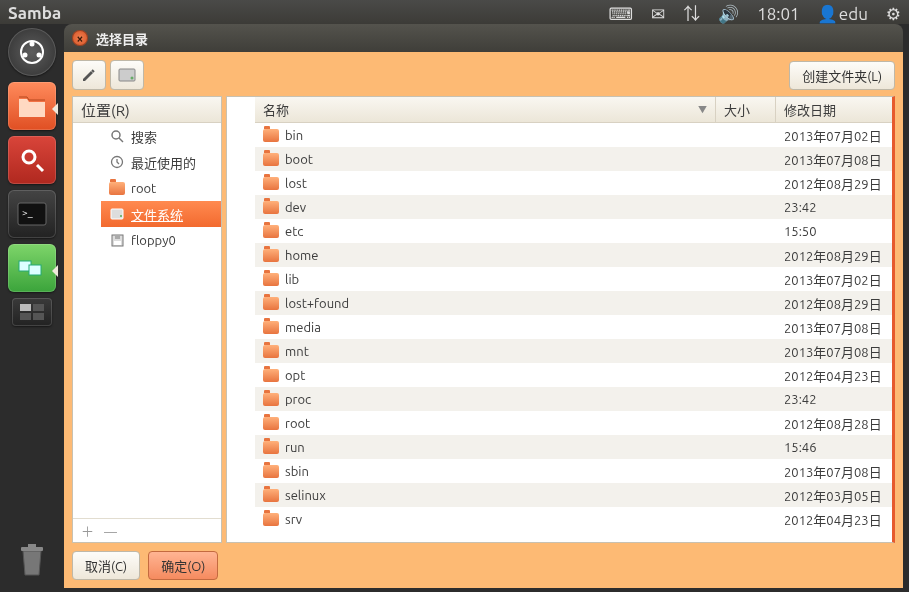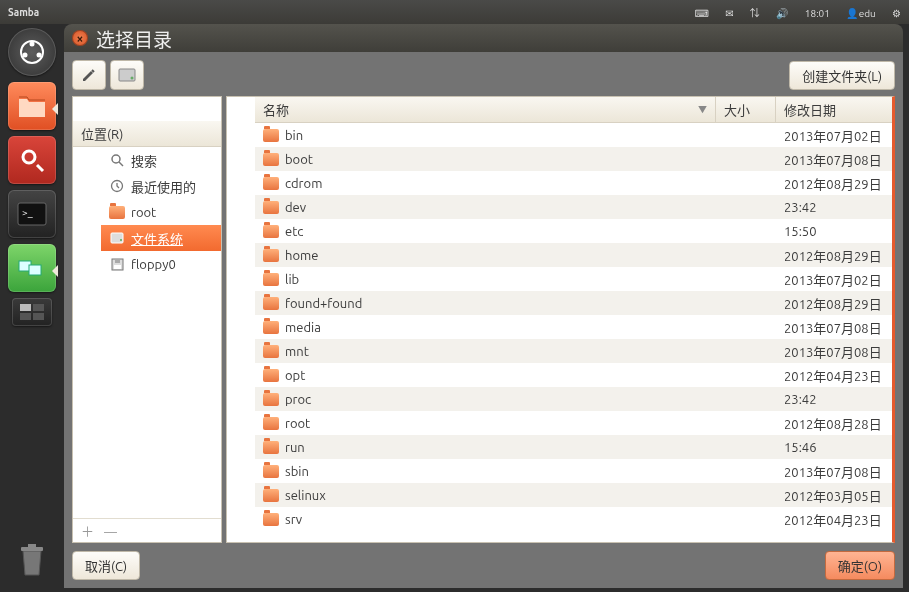--- a/index.html
+++ b/index.html
@@ -1,19 +1,19 @@
 <!DOCTYPE html>
 <html><head>
 <meta charset="utf-8">
 <style>
 * { margin:0; padding:0; box-sizing:border-box; font-family:"Ubuntu","Noto Sans CJK SC",sans-serif; }
 body { background:#2c2c2c; width:909px; height:592px; overflow:hidden; font-size:13px; color:#3c3c3c; }
 
 
-.topbar { height:24px; background:linear-gradient(#4a4a48,#3c3b37); display:flex; align-items:center; color:#ddd; padding:0 8px; font-size:10px; }
+.topbar { height:24px; background:linear-gradient(#4a4a48,#3c3b37); display:flex; align-items:center; color:#ddd; padding:0 8px; font-size:17px; }
 .topbar .app-label { font-weight:600; }
 .topbar .spacer { flex:1; }
 .topbar .tray > * { margin-left:14px; display:inline-flex; align-items:center; }
 
 
 .launcher { position:absolute; top:24px; left:0; width:64px; bottom:0; background:transparent; display:flex; flex-direction:column; align-items:center; padding-top:4px; gap:6px; }
 .launcher .tile { width:48px; height:48px; border-radius:6px; display:flex; align-items:center; justify-content:center; box-shadow:inset 0 0 0 1px rgba(255,255,255,.15), 0 1px 2px rgba(0,0,0,.5); color:#fff; font-size:22px; }
 .launcher .arrow { position:absolute; right:-2px; width:0; height:0; border-top:6px solid transparent; border-bottom:6px solid transparent; border-right:6px solid #f0e9dc; }
 .tile.round { border-radius:50%; background:radial-gradient(#5d5d5d,#2f2f2f); }
 .tile.orange { background:linear-gradient(#ff8b5c,#e04f23); }
@@ -21,33 +21,33 @@
 .tile.term { background:linear-gradient(#444,#222); }
 .tile.green { background:linear-gradient(#7ed56a,#3ba43b); }
 .tile.panel { background:linear-gradient(#3a3a3a,#222); width:40px; height:28px; border-radius:4px; }
 .trash { margin-top:auto; margin-bottom:10px; width:44px; height:44px; display:flex; align-items:center; justify-content:center; color:#888; }
 
 
 .window { position:absolute; top:24px; left:64px; right:6px; bottom:4px; display:flex; flex-direction:column; }
 .titlebar { height:28px; background:linear-gradient(#54534d,#3f3e39); display:flex; align-items:center; color:#eee; padding:0 8px; border-top-left-radius:8px; border-top-right-radius:8px; gap:8px; }
 .titlebar .close { width:16px; height:16px; border-radius:50%; background:radial-gradient(#f08050,#d24d20); box-shadow:inset 0 0 0 1px rgba(0,0,0,.3); position:relative; }
 .titlebar .close::before { content:"×"; position:absolute; inset:0; display:flex; align-items:center; justify-content:center; color:#3a1a0a; font-size:12px; font-weight:bold; }
-.titlebar .title { font-weight:400; font-size:19px; }
-
-.chrome { flex:1; background:#737373; display:flex; flex-direction:column; padding:8px; gap:6px; }
+.titlebar .title { font-weight:700; font-size:13px; }
+
+.chrome { flex:1; background:#fdba74; display:flex; flex-direction:column; padding:8px; gap:6px; }
 .toolbar { display:flex; align-items:center; }
 .tbtn { width:34px; height:30px; border:1px solid #bfb8a8; border-radius:4px; background:linear-gradient(#fdfcf9,#eee7d9); margin-right:4px; display:flex; align-items:center; justify-content:center; color:#555; }
 .toolbar .spacer { flex:1; }
 .btn { padding:4px 12px; border:1px solid #bfb8a8; border-radius:4px; background:linear-gradient(#fdfcf9,#eee7d9); font-size:13px; color:#333; cursor:pointer; }
 .btn.primary { background:linear-gradient(#ffb493,#f58b5f); border-color:#c46a3f; }
 
 .body-split { flex:1; display:flex; gap:4px; min-height:0; }
 
 .sidebar { width:150px; border:1px solid #c8c1b1; background:#fff; display:flex; flex-direction:column; }
-.side-head { height:26px; padding:0 8px; display:flex; align-items:center; background:linear-gradient(#f9f7f1,#ece6d8); border-bottom:1px solid #d8d1c2; font-size:13px;margin-top:24px; }
+.side-head { height:26px; padding:0 8px; display:flex; align-items:center; background:linear-gradient(#f9f7f1,#ece6d8); border-bottom:1px solid #d8d1c2; font-size:15px; }
 .side-list { flex:1; overflow:auto;margin-left:28px; }
 .side-item { height:26px; display:flex; align-items:center; padding:0 8px; gap:6px; font-size:13px; }
 .side-item .ic { width:16px; display:flex; justify-content:center; color:#777; }
 .side-item.sel { background:linear-gradient(#ff8a50,#f26a2f); color:#fff;text-decoration:underline; }
 .side-item.sel .ic { color:#fff; }
 .side-foot { height:24px; border-top:1px solid #e2ddd0; display:flex; align-items:center; padding:0 8px; gap:10px; color:#999; }
 
 .filepane { flex:1; display:flex; flex-direction:column; border:1px solid #c8c1b1; border-right:3px solid #e65a2d; background:#fff; min-width:0;padding-left:28px; }
 .cols { height:26px; display:flex; background:linear-gradient(#f9f7f1,#ece6d8); border-bottom:1px solid #d8d1c2; font-size:13px; }
 .col { display:flex; align-items:center; padding:0 8px; border-right:1px solid #d8d1c2; }
@@ -57,21 +57,21 @@
 .col .sort { margin-left:auto; font-size:9px; color:#888; }
 .rows { flex:1; overflow:auto; }
 .row { height:24px; display:flex; align-items:center; font-size:13px; }
 .row:nth-child(even){ background:#f3f1ec; }
 .row .cname { flex:1; display:flex; align-items:center; gap:6px; padding-left:8px; }
 .row .csize { width:60px; padding:0 8px; }
 .row .cdate { width:116px; padding:0 8px; }
 .fico { width:16px; height:13px; background:linear-gradient(#ffb07a,#e8743f); border-radius:2px; position:relative; }
 .fico::before { content:""; position:absolute; top:-3px; left:1px; width:6px; height:3px; background:#e8743f; border-radius:1px 1px 0 0; }
 
-.footer { display:flex; justify-content:space-between; gap:8px; padding-top:2px; }
+.footer { display:flex; justify-content:flex-start; gap:8px; padding-top:2px; }
 
 svg { display:block; }
 </style>
 </head>
 <body>
 
 <div class="topbar">
   <span class="app-label">Samba</span>
   <span class="spacer"></span>
   <span class="tray">
@@ -240,21 +240,21 @@
               <div class="cname">
                 <span class="fico"></span>
                 <span>boot</span>
               </div>
               <div class="csize"></div>
               <div class="cdate">2013年07月08日</div>
             </div>
             <div class="row">
               <div class="cname">
                 <span class="fico"></span>
-                <span>cdrom</span>
+                <span>lost</span>
               </div>
               <div class="csize"></div>
               <div class="cdate">2012年08月29日</div>
             </div>
             <div class="row">
               <div class="cname">
                 <span class="fico"></span>
                 <span>dev</span>
               </div>
               <div class="csize"></div>
@@ -280,21 +280,21 @@
               <div class="cname">
                 <span class="fico"></span>
                 <span>lib</span>
               </div>
               <div class="csize"></div>
               <div class="cdate">2013年07月02日</div>
             </div>
             <div class="row">
               <div class="cname">
                 <span class="fico"></span>
-                <span>found+found</span>
+                <span>lost+found</span>
               </div>
               <div class="csize"></div>
               <div class="cdate">2012年08月29日</div>
             </div>
             <div class="row">
               <div class="cname">
                 <span class="fico"></span>
                 <span>media</span>
               </div>
               <div class="csize"></div>

